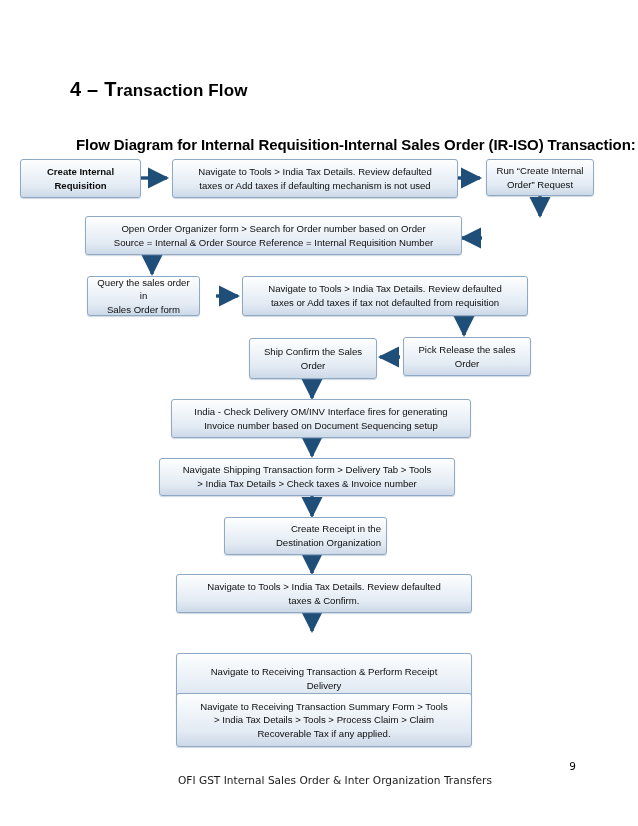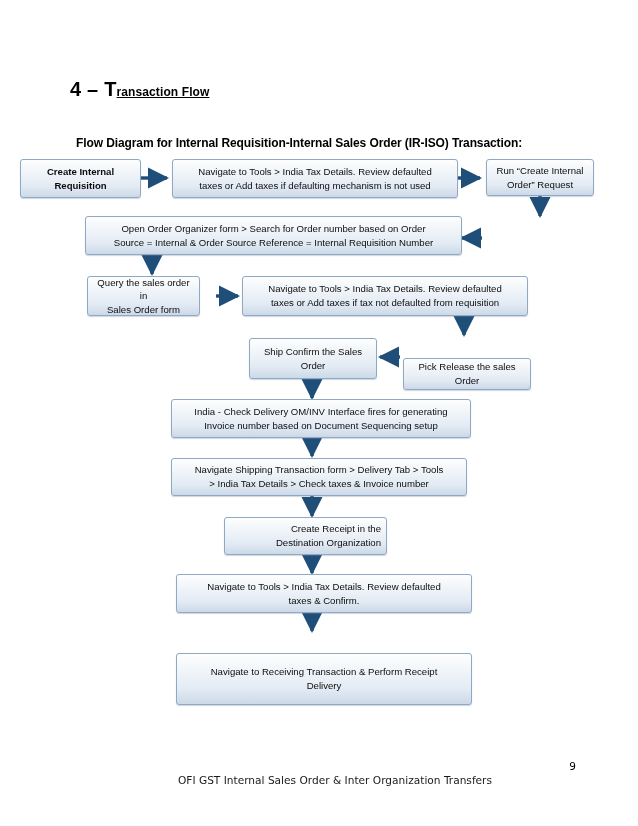--- a/index.html
+++ b/index.html
@@ -23,30 +23,29 @@
     top: 78px;
     font-weight: bold;
     color: #000;
     white-space: nowrap;
   }
   #page-title .big {
     font-size: 20px;
     letter-spacing: 0.2px;
   }
   #page-title .small {
-    font-size: 12px;
+    font-size: 17px;
     letter-spacing: 0.1px;
-    text-decoration: underline;
   }
 
   #diagram-subtitle {
     position: absolute;
     left: 76px;
     top: 136px;
-    font-size: 12px;
+    font-size: 15px;
     font-weight: bold;
     letter-spacing: -0.1px;
     white-space: nowrap;
   }
 
   
   #flow-canvas {
     position: absolute;
     left: 0;
     top: 0;
@@ -181,52 +180,57 @@
   <div class="flow-box" style="left:87px; top:276px; width:113px; height:40px;">
     <span class="txt">Query the sales order in
 Sales Order form</span>
   </div>
 
   <div class="flow-box" style="left:242px; top:276px; width:286px; height:40px;">
     <span class="txt">Navigate to Tools &gt; India Tax Details. Review defaulted
 taxes or Add taxes if tax not defaulted from requisition</span>
   </div>
 
-  <div class="flow-box" style="left:403px; top:337px; width:128px; height:32px;margin-top:21px;">
+  <div class="flow-box" style="left:403px; top:337px; width:128px; height:39px;">
     <span class="txt">Pick Release the sales
 Order</span>
   </div>
 
   <div class="flow-box" style="left:249px; top:338px; width:128px; height:41px;">
     <span class="txt">Ship Confirm the Sales
 Order</span>
   </div>
 
   <div class="flow-box" style="left:171px; top:399px; width:300px; height:39px;text-align:center;">
     <span class="txt">India - Check Delivery OM/INV Interface fires for generating
 Invoice number based on Document Sequencing setup</span>
   </div>
 
-  <div class="flow-box" style="left:171px; top:458px; width:296px; height:38px;">
+  <div class="flow-box" style="left:159px; top:458px; width:296px; height:38px;">
     <span class="txt">Navigate Shipping Transaction form &gt; Delivery Tab &gt; Tools
 &gt; India Tax Details &gt; Check taxes &amp; Invoice number</span>
   </div>
 
   <div class="flow-box" style="left:224px; top:517px; width:163px; height:38px;text-align:right;">
     <span class="txt">Create Receipt in the
 Destination Organization</span>
   </div>
 
   <div class="flow-box" style="left:176px; top:574px; width:296px; height:39px;">
     <span class="txt">Navigate to Tools &gt; India Tax Details. Review defaulted
 taxes &amp; Confirm.</span>
   </div>
 
   <div class="flow-box" style="left:176px; top:633px; width:296px; height:52px;margin-top:20px;">
     <span class="txt">Navigate to Receiving Transaction &amp; Perform Receipt
 Delivery</span>
   </div>
 
+  <div class="flow-box" style="left:176px; top:693px; width:296px; height:54px;">
+    <span class="txt">Navigate to Receiving Transaction Summary Form &gt; Tools
+&gt; India Tax Details &gt; Tools &gt; Process Claim &gt; Claim
+Recoverable Tax if any applied.</span>
+  </div>
 
 </div>
 
 <div id="page-number">9</div>
 <div id="footer-text">OFI GST Internal Sales Order &amp; Inter Organization Transfers</div>
 
 </body></html>

